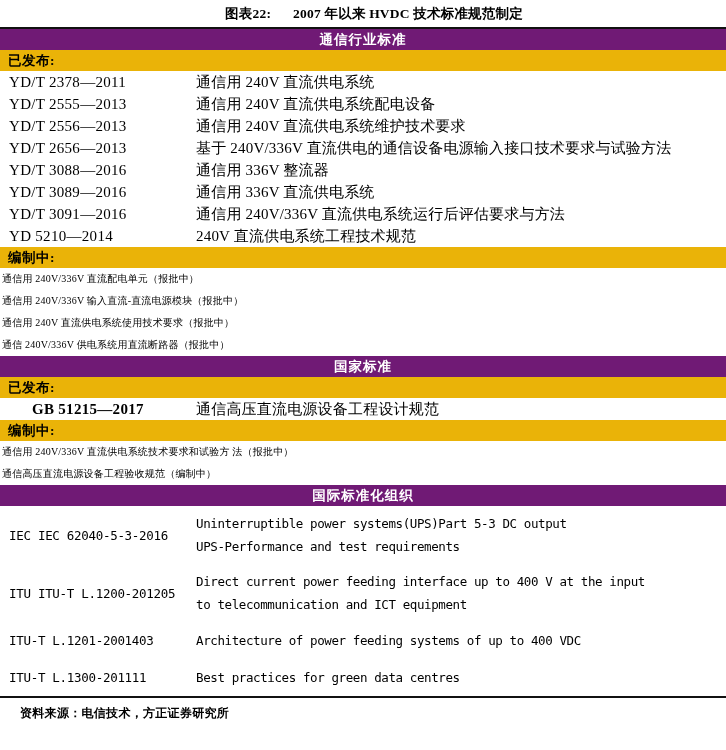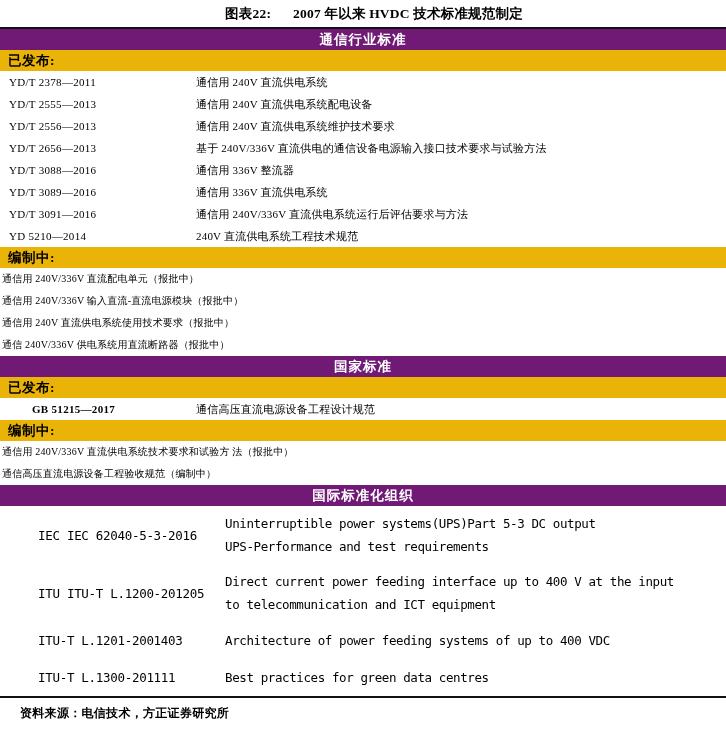--- a/index.html
+++ b/index.html
@@ -65,21 +65,21 @@
     line-height: 21px;
     padding-left: 8px;
     box-sizing: border-box;
     letter-spacing: 0.5px;
   }
 
   .row {
     display: flex;
     height: 22px;
     align-items: center;
-    font-size: 11px;
+    font-size: 15px;
     box-sizing: border-box;
   }
   .row .code {
     width: 196px;
     flex: 0 0 196px;
     padding-left: 9px;
     box-sizing: border-box;
     letter-spacing: 0.3px;
   }
   .row .code.indent {
@@ -109,21 +109,20 @@
     font-size: 12.5px;
     box-sizing: border-box;
   }
   .intl-row .code {
     width: 196px;
     flex: 0 0 196px;
     padding-left: 9px;
     box-sizing: border-box;
     letter-spacing: -0.3px;
     white-space: nowrap;
-    margin-left: 29px;
   }
   .intl-row .desc {
     flex: 1 1 auto;
     padding-right: 2px;
     letter-spacing: -0.4px;
     line-height: 23px;
   }
   .intl-row.two { height: 58px; }
   .intl-row.one { height: 37px; }
   .intl-row .desc .line { display: block; white-space: nowrap; }

